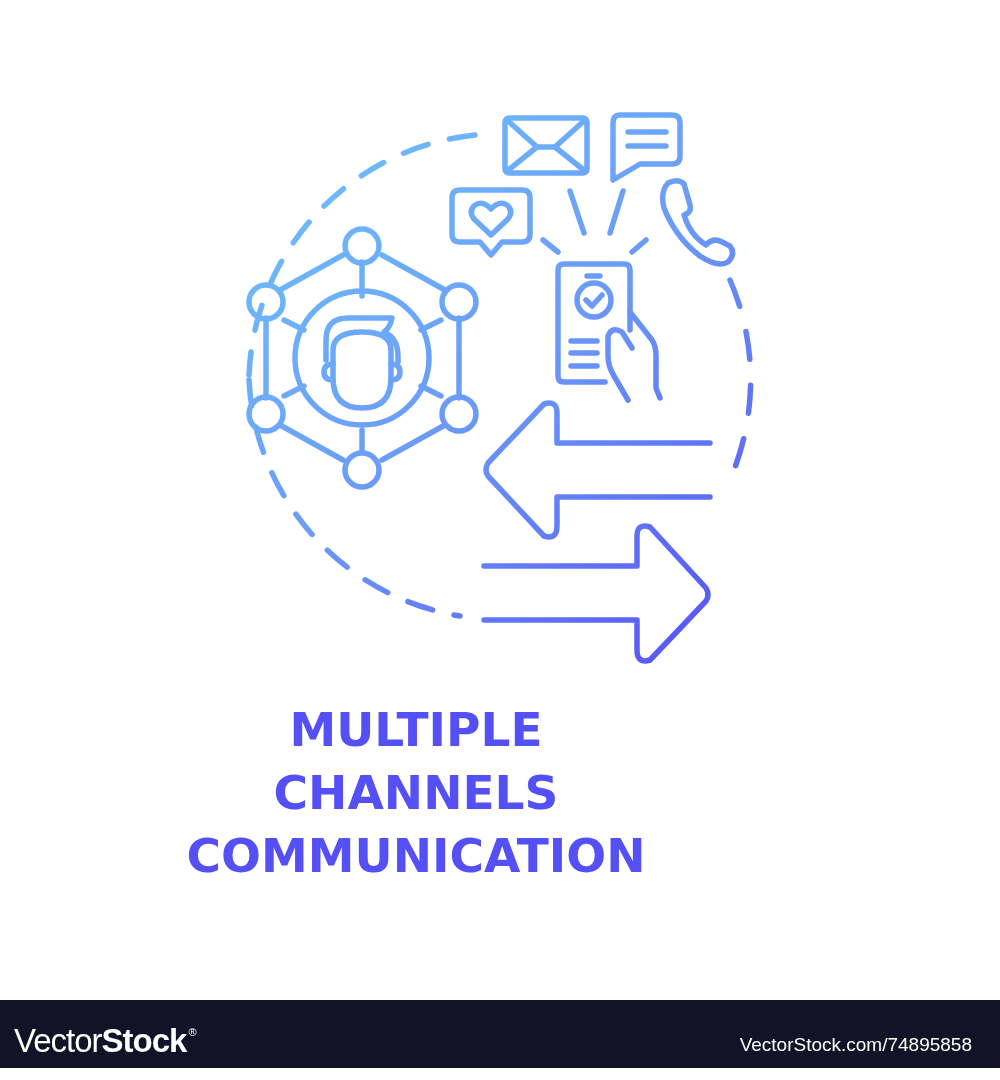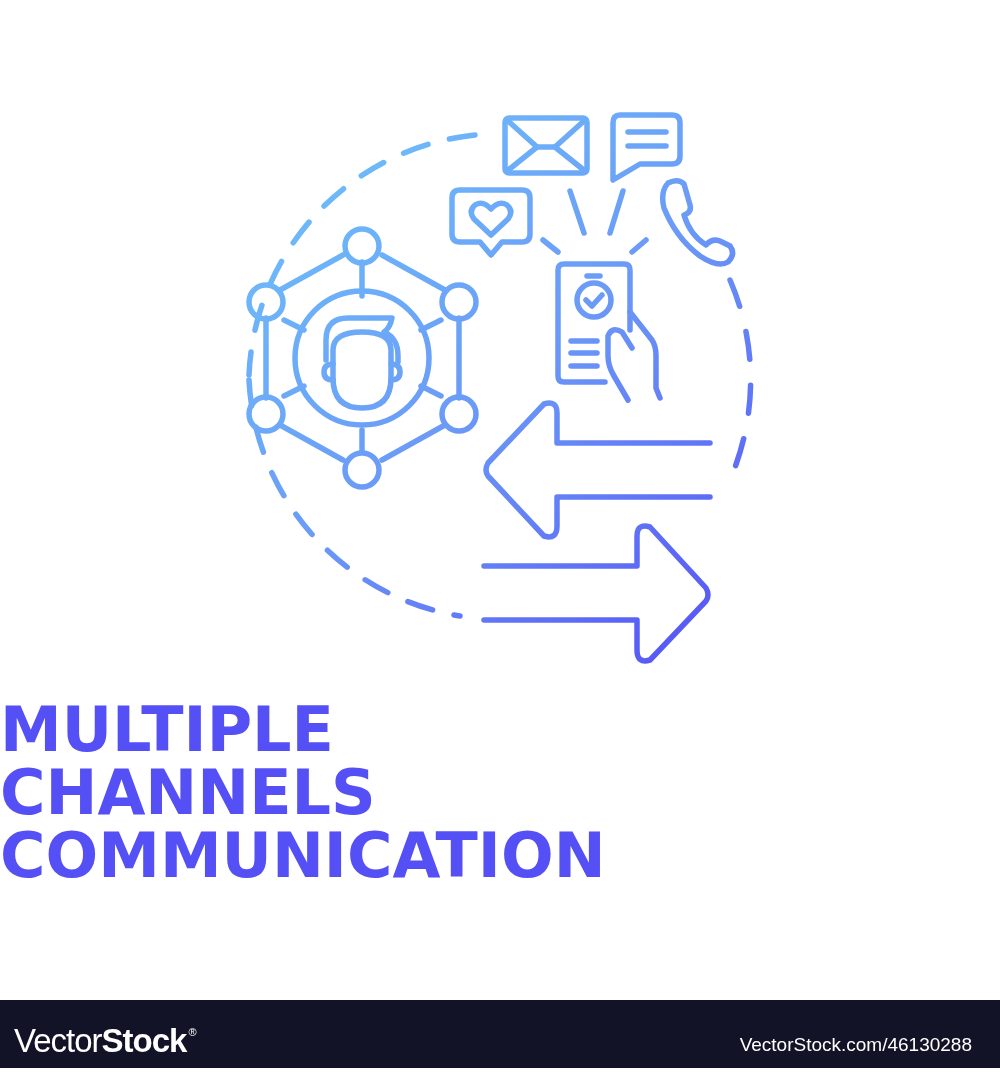--- a/index.html
+++ b/index.html
@@ -6,23 +6,23 @@
   body {
     width: 1000px; height: 1080px; background: #ffffff;
     position: relative; overflow: hidden;
     font-family: "DejaVu Sans", sans-serif;
   }
   #illustration {
     position: absolute; left: 0; top: 0; width: 1000px; height: 680px;
   }
   #title {
     position: absolute; left: 0; top: 698px; width: 832px;
-    color: #5550f5;
+    text-align: center; color: #5550f5;
     font-family: "DejaVu Sans", sans-serif; font-weight: bold;
-    font-size: 62px; line-height: 63px; letter-spacing: 0px;
+    font-size: 47px; line-height: 63px; letter-spacing: 0px;
   }
   #title div { white-space: nowrap; }
   #footer {
     position: absolute; left: 0; top: 1000px; width: 1000px; height: 68px;
     background: #121326; color: #ffffff;
   }
   #footer .brand {
     position: absolute; left: 14px; top: 22px; font-size: 33px;
     font-family: "Liberation Sans", sans-serif; letter-spacing: -1px;
   }
@@ -134,14 +134,14 @@
 <div id="title">
   <div>MULTIPLE</div>
   <div>CHANNELS</div>
   <div>COMMUNICATION</div>
 </div>
 
 <div id="footer">
   <div class="brand">
     <span class="light">Vector</span><span class="bold">Stock</span><sup>®</sup>
   </div>
-  <div class="ref">VectorStock.com/46130288</div>
+  <div class="ref">VectorStock.com/74895858</div>
 </div>
 
 </body></html>

